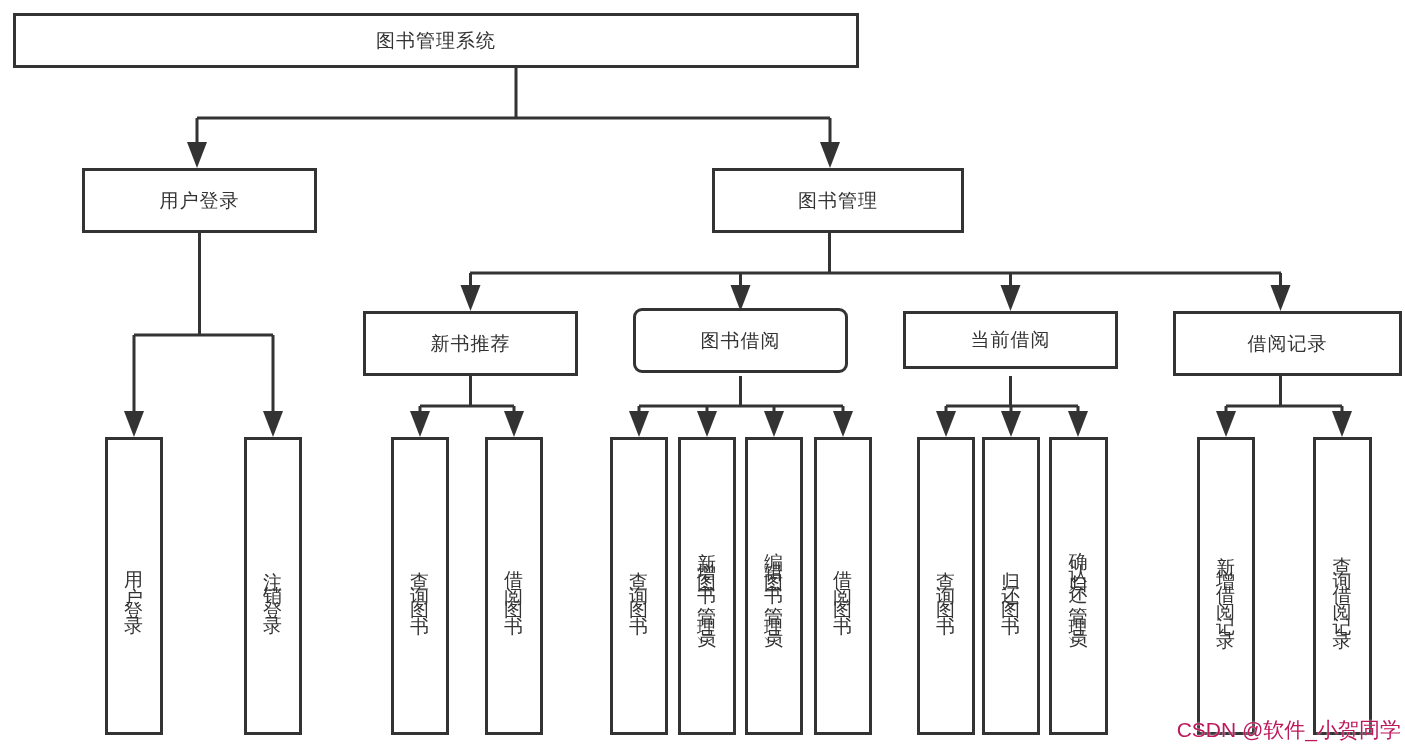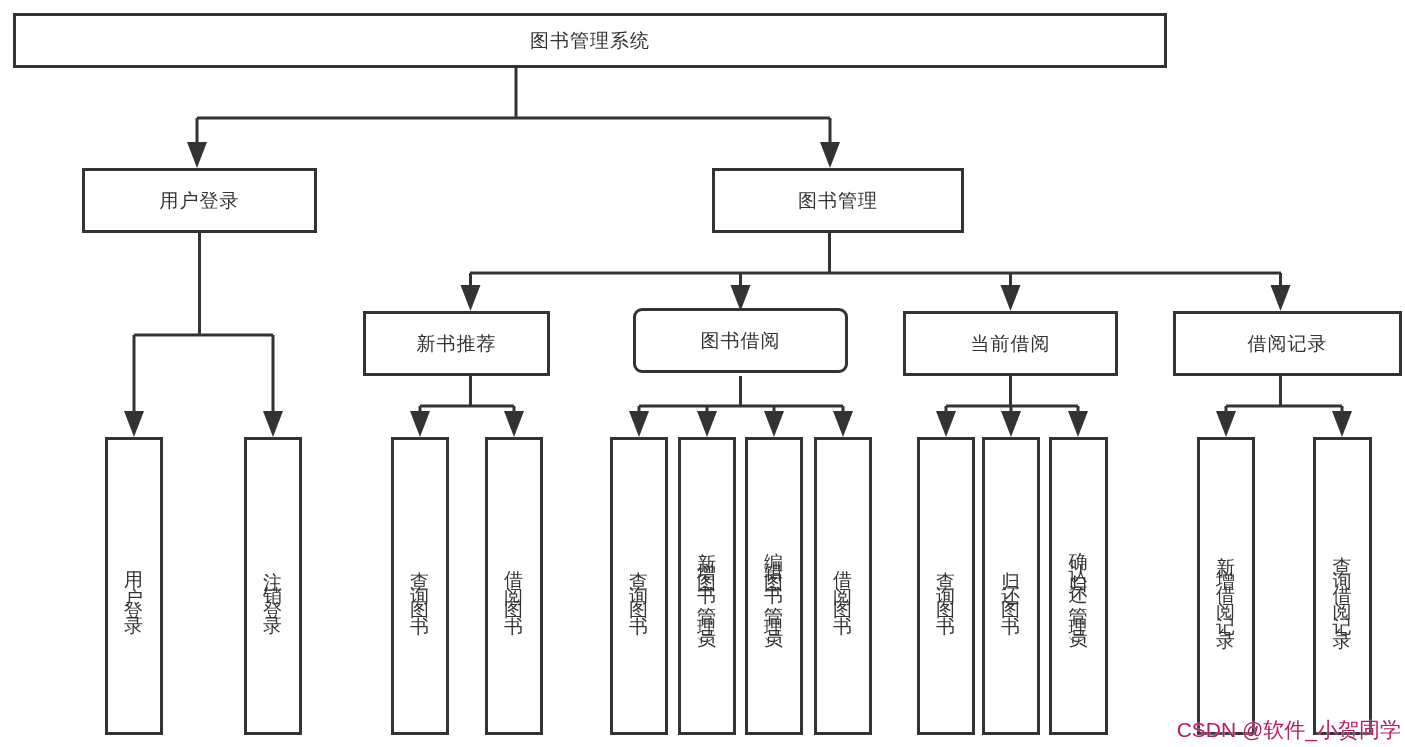--- a/index.html
+++ b/index.html
@@ -93,38 +93,38 @@
     <path d="M1010.5 376 V406 M946 406 H1078 M946 406 V414 M1011 406 V414 M1078 406 V414"></path>
     <polygon points="936,411 956,411 946,437"></polygon>
     <polygon points="1001,411 1021,411 1011,437"></polygon>
     <polygon points="1068,411 1088,411 1078,437"></polygon>
 
     <path d="M1280.5 376 V406 M1226 406 H1342 M1226 406 V414 M1342 406 V414"></path>
     <polygon points="1216,411 1236,411 1226,437"></polygon>
     <polygon points="1332,411 1352,411 1342,437"></polygon>
   </svg>
 
-  <div class="box h" style="left:13px; top:13px; width:1154px; height:55px;">
+  <div class="box h" style="left:13px; top:13px; width:846px; height:55px;">
     <span>图书管理系统</span>
   </div>
 
   <div class="box h" style="left:82px; top:168px; width:235px; height:65px;">
     <span>用户登录</span>
   </div>
   <div class="box h" style="left:712px; top:168px; width:252px; height:65px;">
     <span>图书管理</span>
   </div>
 
-  <div class="box h" style="left:363px; top:311px; width:187px; height:65px;">
+  <div class="box h" style="left:363px; top:311px; width:215px; height:65px;">
     <span>新书推荐</span>
   </div>
   <div class="box h" style="left:633px; top:308px; width:215px; height:65px;border-radius:9px;">
     <span>图书借阅</span>
   </div>
-  <div class="box h" style="left:903px; top:311px; width:215px; height:65px;">
+  <div class="box h" style="left:903px; top:311px; width:215px; height:58px;">
     <span>当前借阅</span>
   </div>
   <div class="box h" style="left:1173px; top:311px; width:229px; height:65px;">
     <span>借阅记录</span>
   </div>
 
   <div class="box v" style="left:105px; top:437px; width:58px; height:298px;">
     <span>用户登录</span>
   </div>
   <div class="box v" style="left:244px; top:437px; width:58px; height:298px;">

